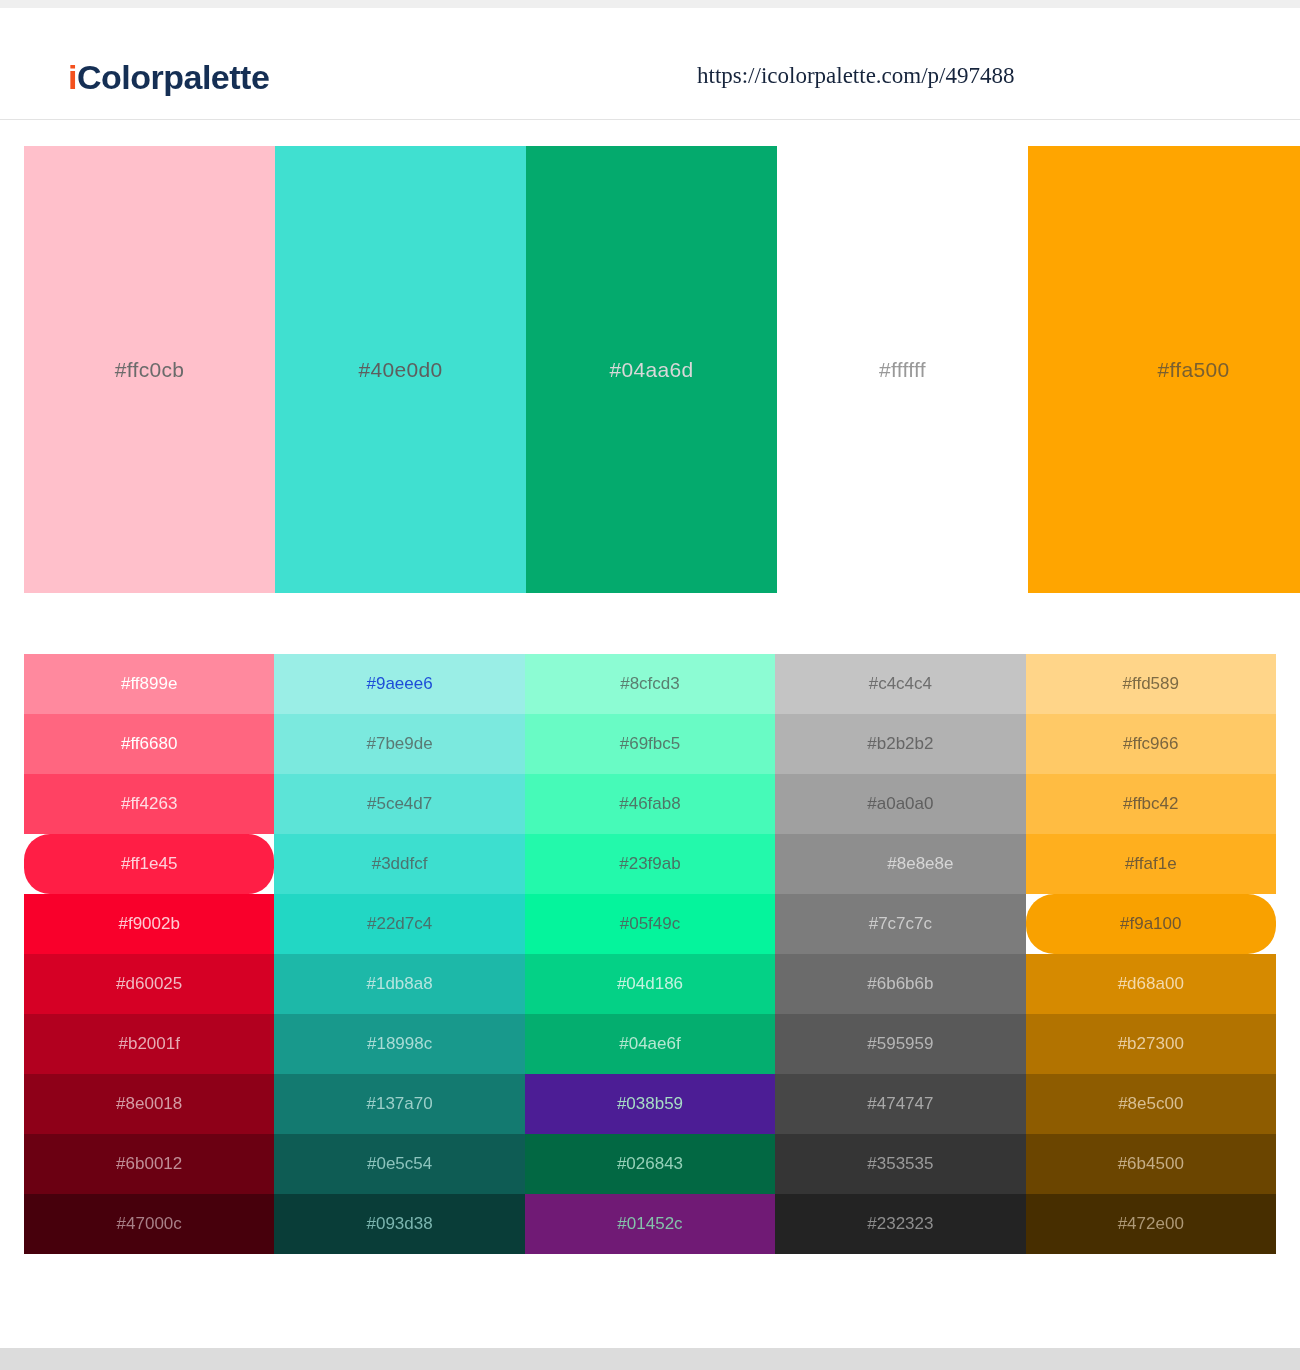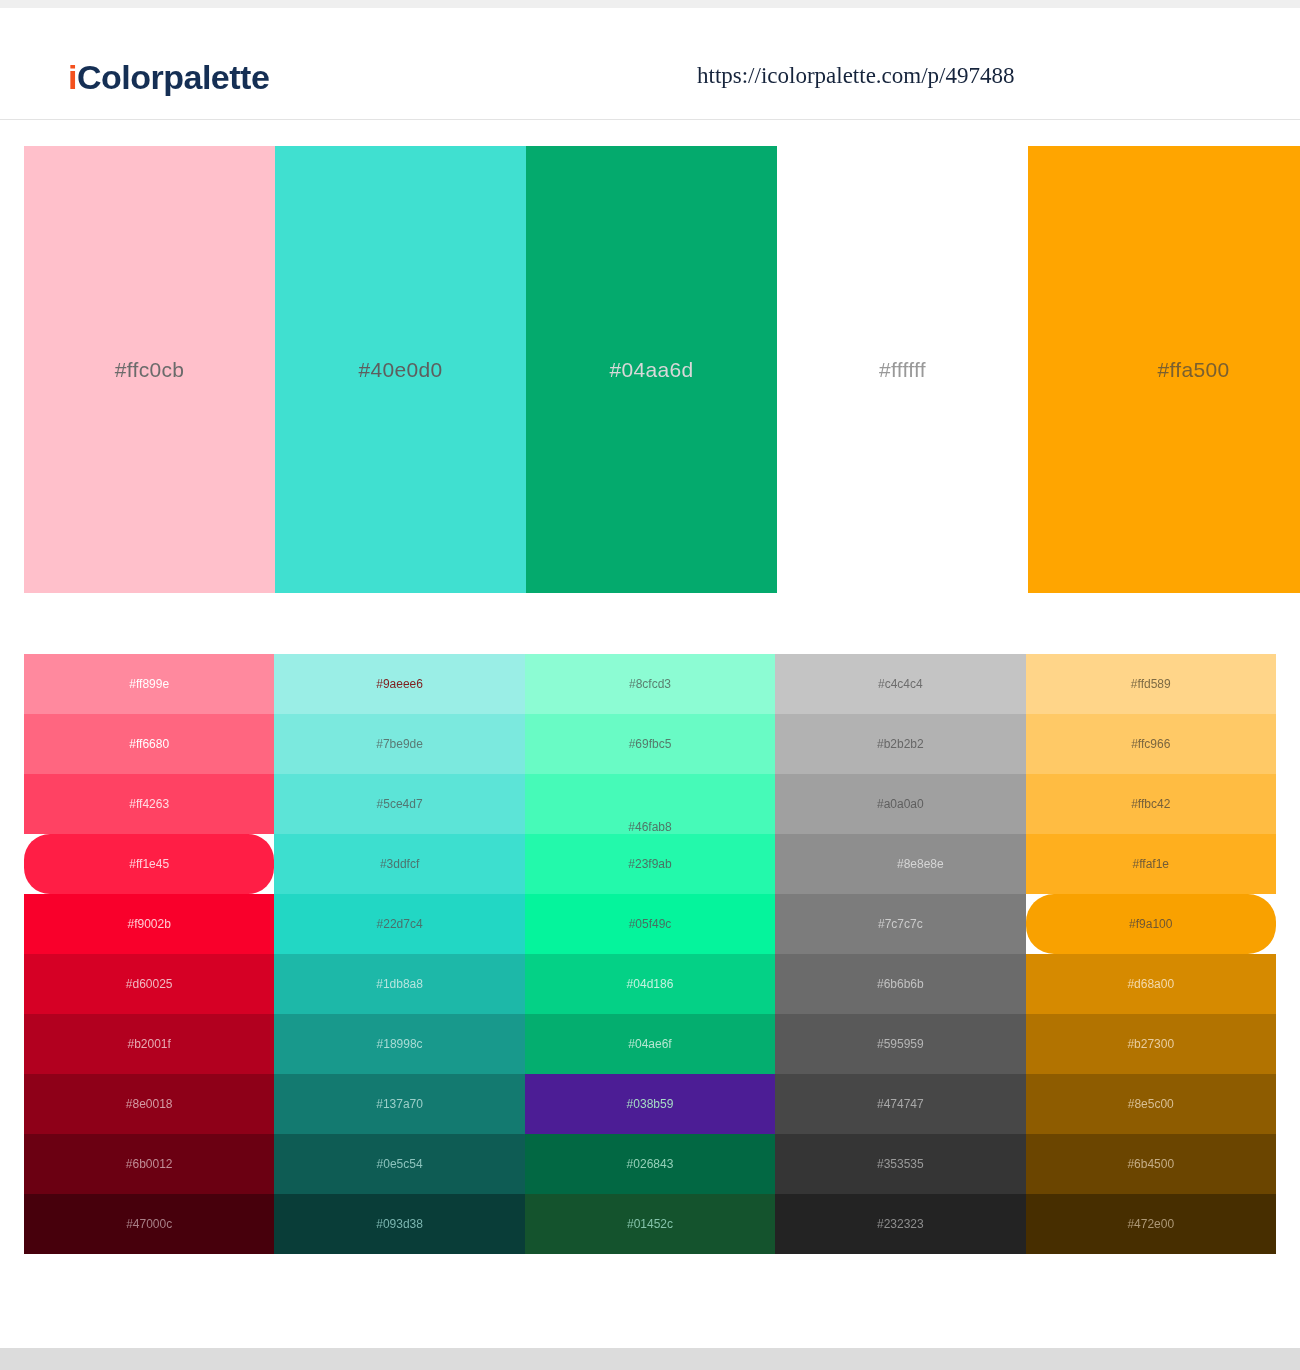--- a/index.html
+++ b/index.html
@@ -90,21 +90,21 @@
     display: flex;
   }
   .shade-col {
     flex: 0 0 250.4px;
   }
   .shade-cell {
     height: 60px;
     display: flex;
     align-items: center;
     justify-content: center;
-    font-size: 12px;
+    font-size: 17px;
   }
   
   .bottom-strip {
     position: absolute;
     left: 0;
     top: 1320px;
     width: 1300px;
     height: 28px;
     background: #ffffff;
   }
@@ -176,21 +176,21 @@
             <span>#8e0018</span>
           </div>
           <div class="shade-cell" style="background: rgb(107, 0, 18); color: rgb(192, 141, 150);">
             <span>#6b0012</span>
           </div>
           <div class="shade-cell" style="background: rgb(71, 0, 12); color: rgb(168, 127, 135);">
             <span>#47000c</span>
           </div>
         </div>
         <div class="shade-col">
-          <div class="shade-cell" style="background: rgb(154, 238, 230); color: #7f1d1d; text-align: right;">
+          <div class="shade-cell" style="background: rgb(154, 238, 230); color: #1d4ed8; text-align: right;">
             <span>#9aeee6</span>
           </div>
           <div class="shade-cell" style="background: rgb(123, 233, 222); color: rgb(90, 122, 117);">
             <span>#7be9de</span>
           </div>
           <div class="shade-cell" style="background: rgb(92, 228, 215); color: rgb(82, 119, 115);">
             <span>#5ce4d7</span>
           </div>
           <div class="shade-cell" style="background: rgb(61, 223, 207); color: rgb(77, 116, 112);">
             <span>#3ddfcf</span>
@@ -214,42 +214,42 @@
             <span>#093d38</span>
           </div>
         </div>
         <div class="shade-col">
           <div class="shade-cell" style="background: rgb(140, 252, 211); color: rgb(90, 127, 112);">
             <span>#8cfcd3</span>
           </div>
           <div class="shade-cell" style="background: rgb(105, 251, 197); color: rgb(85, 123, 108);">
             <span>#69fbc5</span>
           </div>
-          <div class="shade-cell" style="background: rgb(70, 250, 184); color: rgb(79, 119, 104); align-items: flex-end;">
+          <div class="shade-cell" style="background: rgb(70, 250, 184); color: rgb(79, 119, 104);">
             <span>#46fab8</span>
           </div>
           <div class="shade-cell" style="background: rgb(35, 249, 171); color: rgb(74, 115, 101);">
             <span>#23f9ab</span>
           </div>
           <div class="shade-cell" style="background: rgb(5, 244, 156); color: rgb(71, 112, 99);">
             <span>#05f49c</span>
           </div>
           <div class="shade-cell" style="background: rgb(4, 209, 134); color: rgb(195, 242, 223);">
             <span>#04d186</span>
           </div>
           <div class="shade-cell" style="background: rgb(4, 174, 111); color: rgb(181, 231, 210);">
             <span>#04ae6f</span>
           </div>
           <div class="shade-cell" style="background: #4c1d95; color: rgb(166, 220, 197);">
             <span>#038b59</span>
           </div>
           <div class="shade-cell" style="background: rgb(2, 104, 67); color: rgb(149, 208, 184);">
             <span>#026843</span>
           </div>
-          <div class="shade-cell" style="background: #14532d; color: rgb(132, 195, 170);">
+          <div class="shade-cell" style="background: #701a75; color: rgb(132, 195, 170);">
             <span>#01452c</span>
           </div>
         </div>
         <div class="shade-col">
           <div class="shade-cell" style="background: rgb(196, 196, 196); color: rgb(110, 110, 110);">
             <span>#c4c4c4</span>
           </div>
           <div class="shade-cell" style="background: rgb(178, 178, 178); color: rgb(102, 102, 102);">
             <span>#b2b2b2</span>
           </div>

